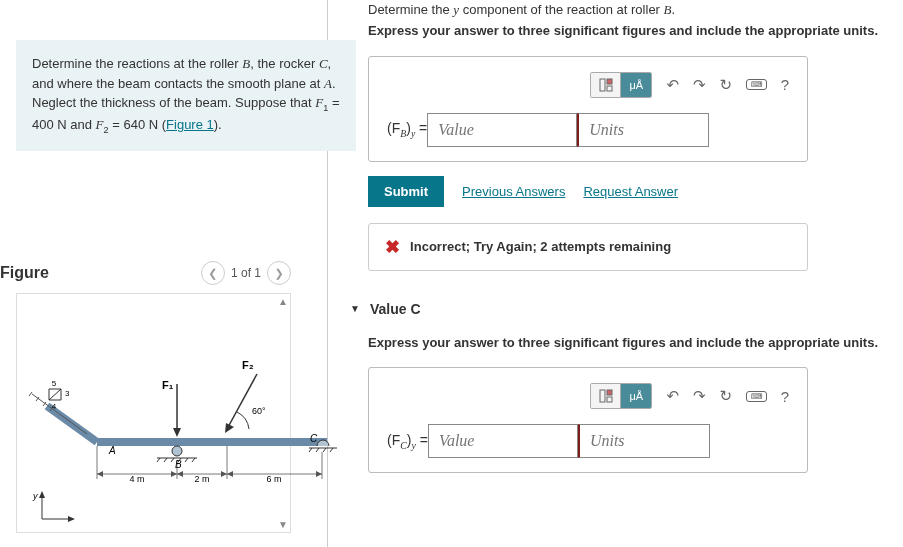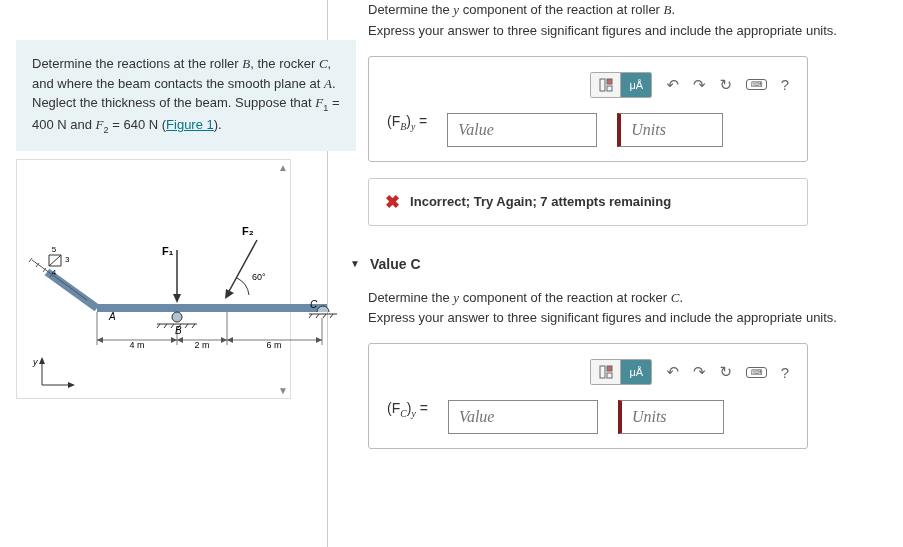--- a/index.html
+++ b/index.html
@@ -11,53 +11,61 @@
   .fig-hdr { display: flex; align-items: center; justify-content: space-between; margin: 110px 16px 0 0; }
   .fig-title { font-size: 16px; font-weight: bold; }
   .pager { display: flex; align-items: center; gap: 6px; font-size: 12px; color: #555; }
   .pager-btn { width: 24px; height: 24px; border: 1px solid #ccc; border-radius: 50%; background: #fff; display: flex; align-items: center; justify-content: center; color: #999; font-size: 11px; cursor: pointer; }
   .fig-frame { border: 1px solid #ddd; margin: 8px 16px 0 16px; height: 240px; position: relative; background: #fff; }
   .scroll-up, .scroll-dn { position: absolute; right: 2px; color: #888; font-size: 10px; }
   .scroll-up { top: 2px; } .scroll-dn { bottom: 2px; }
   .fig-svg { position: absolute; left: 10px; top: 40px; }
 
   .prompt { line-height: 1.6; }
-  .bold { font-weight: normal; }
+  .bold { font-weight: bold; }
   .answer-box { border: 1px solid #bbb; border-radius: 3px; padding: 14px 18px; margin-top: 14px; width: 440px; }
   .toolbar { display: flex; align-items: center; justify-content: flex-end; gap: 14px; height: 28px; margin-bottom: 14px; color: #555; }
   .tool-grp { display: flex; border: 1px solid #aaa; border-radius: 2px; overflow: hidden; height: 26px; }
   .tool-btn { width: 30px; height: 24px; display: flex; align-items: center; justify-content: center; background: #f4f4f4; border-right: 1px solid #aaa; font-size: 11px; cursor: pointer; }
   .tool-btn:last-child { border-right: none; }
   .tool-btn.active { background: #4a8b9a; color: #fff; }
   .tool-icon { font-size: 15px; color: #666; cursor: pointer; }
   .kbd-icon { border: 1px solid #666; border-radius: 3px; padding: 0 4px; font-size: 8px; letter-spacing: -1px; cursor: pointer; }
-  .eq-row { display: flex; gap: 20px; }
+  .eq-row { display: flex; align-items: center; gap: 0; }
   .eq-label { font-size: 14px; }
   .val-in, .unit-in { height: 34px; border: 1px solid #888; padding: 0 10px; font-size: 16px; font-style: italic; color: #888; font-family: Georgia, serif; }
   .val-in { width: 150px; }
-  .unit-in { width: 106px; border-left: 4px solid #7f1d1d; }
+  .unit-in { width: 132px; border-left: 2px solid #7f1d1d; }
   .btn-row { margin-top: 14px; display: flex; align-items: center; gap: 18px; }
   .submit-btn { background: #07758a; color: #fff; border: none; padding: 8px 16px; font-size: 13px; font-weight: bold; cursor: pointer; }
   .link { color: #07758a; text-decoration: underline; font-size: 13px; cursor: pointer; }
   .feedback { border: 1px solid #ccc; border-radius: 3px; padding: 12px 16px; margin-top: 16px; width: 440px; display: flex; align-items: center; gap: 10px; font-weight: bold; }
   .x-icon { color: #c62828; font-size: 18px; font-weight: bold; }
   .part-hdr { display: flex; align-items: center; gap: 10px; margin: 30px 0 16px -18px; font-weight: bold; font-size: 14px; }
   .caret { font-size: 10px; }
   sub { font-size: 0.7em; }
   .it { font-style: italic; font-family: Georgia, serif; }
 </style>
 </head>
 <body>
 
 <div class="container">
   <div class="left-col">
     <div class="problem-box">
       <span>Determine the reactions at the roller </span><span class="it">B</span><span>, the rocker </span><span class="it">C</span><span>, and where the beam contacts the smooth plane at </span><span class="it">A</span><span>. Neglect the thickness of the beam. Suppose that </span><span class="it">F</span><sub>1</sub><span> = 400 N and </span><span class="it">F</span><sub>2</sub><span> = 640 N (</span><span class="link">Figure 1</span><span>).</span>
     </div>
 
+    <div class="fig-hdr">
+      <div class="fig-title">Figure</div>
+      <div class="pager">
+        <div class="pager-btn">❮</div>
+        <span>1 of 1</span>
+        <div class="pager-btn">❯</div>
+      </div>
+    </div>
 
     <div class="fig-frame">
       <div class="scroll-up">▲</div>
       <div class="scroll-dn">▼</div>
       <svg class="fig-svg" width="320" height="190" viewBox="0 0 320 190">
         <line x1="70" y1="108" x2="300" y2="108" stroke="#6a8aa8" stroke-width="8"></line>
         <line x1="70" y1="108" x2="20" y2="72" stroke="#6a8aa8" stroke-width="8"></line>
         <path d="M 5 60 L 60 100" stroke="#555" stroke-width="1"></path>
         <path d="M 5 58 l -3 4 M 12 63 l -3 4 M 19 68 l -3 4 M 26 73 l -3 4" stroke="#555" stroke-width="1"></path>
         <polygon points="22,55 34,55 34,66 22,66" fill="none" stroke="#333" stroke-width="1"></polygon>
@@ -131,33 +139,35 @@
         <span class="tool-icon">↻</span>
         <span class="kbd-icon">⌨</span>
         <span class="tool-icon">?</span>
       </div>
       <div class="eq-row">
         <span class="eq-label"><span>(F</span><sub class="it">B</sub><span>)</span><sub class="it">y</sub><span> = </span></span>
         <input class="val-in" placeholder="Value" style="">
         <input class="unit-in" placeholder="Units" style="">
       </div>
     </div>
+    <div class="btn-row">
+      <button class="submit-btn">Submit</button>
+      <span class="link">Previous Answers</span>
+      <span class="link">Request Answer</span>
+    </div>
     <div class="feedback">
       <span class="x-icon">✖</span>
-      <span>Incorrect; Try Again; 7 attempts remaining</span>
+      <span>Incorrect; Try Again; 2 attempts remaining</span>
     </div>
 
     <div class="part-hdr">
       <span class="caret">▼</span>
       <span>Value C</span>
     </div>
 
-    <div class="prompt">
-      <span>Determine the </span><span class="it">y</span><span> component of the reaction at rocker </span><span class="it">C</span><span>.</span>
-    </div>
     <div class="prompt bold">Express your answer to three significant figures and include the appropriate units.</div>
 
     <div class="answer-box">
       <div class="toolbar">
         <div class="tool-grp">
           <div class="tool-btn">
               <svg width="14" height="14">
                 <rect x="1" y="1" width="5" height="12" fill="none" stroke="#666"></rect>
                 <rect x="8" y="1" width="5" height="5" fill="#c66" stroke="#666"></rect>
                 <rect x="8" y="8" width="5" height="5" fill="none" stroke="#666"></rect>

